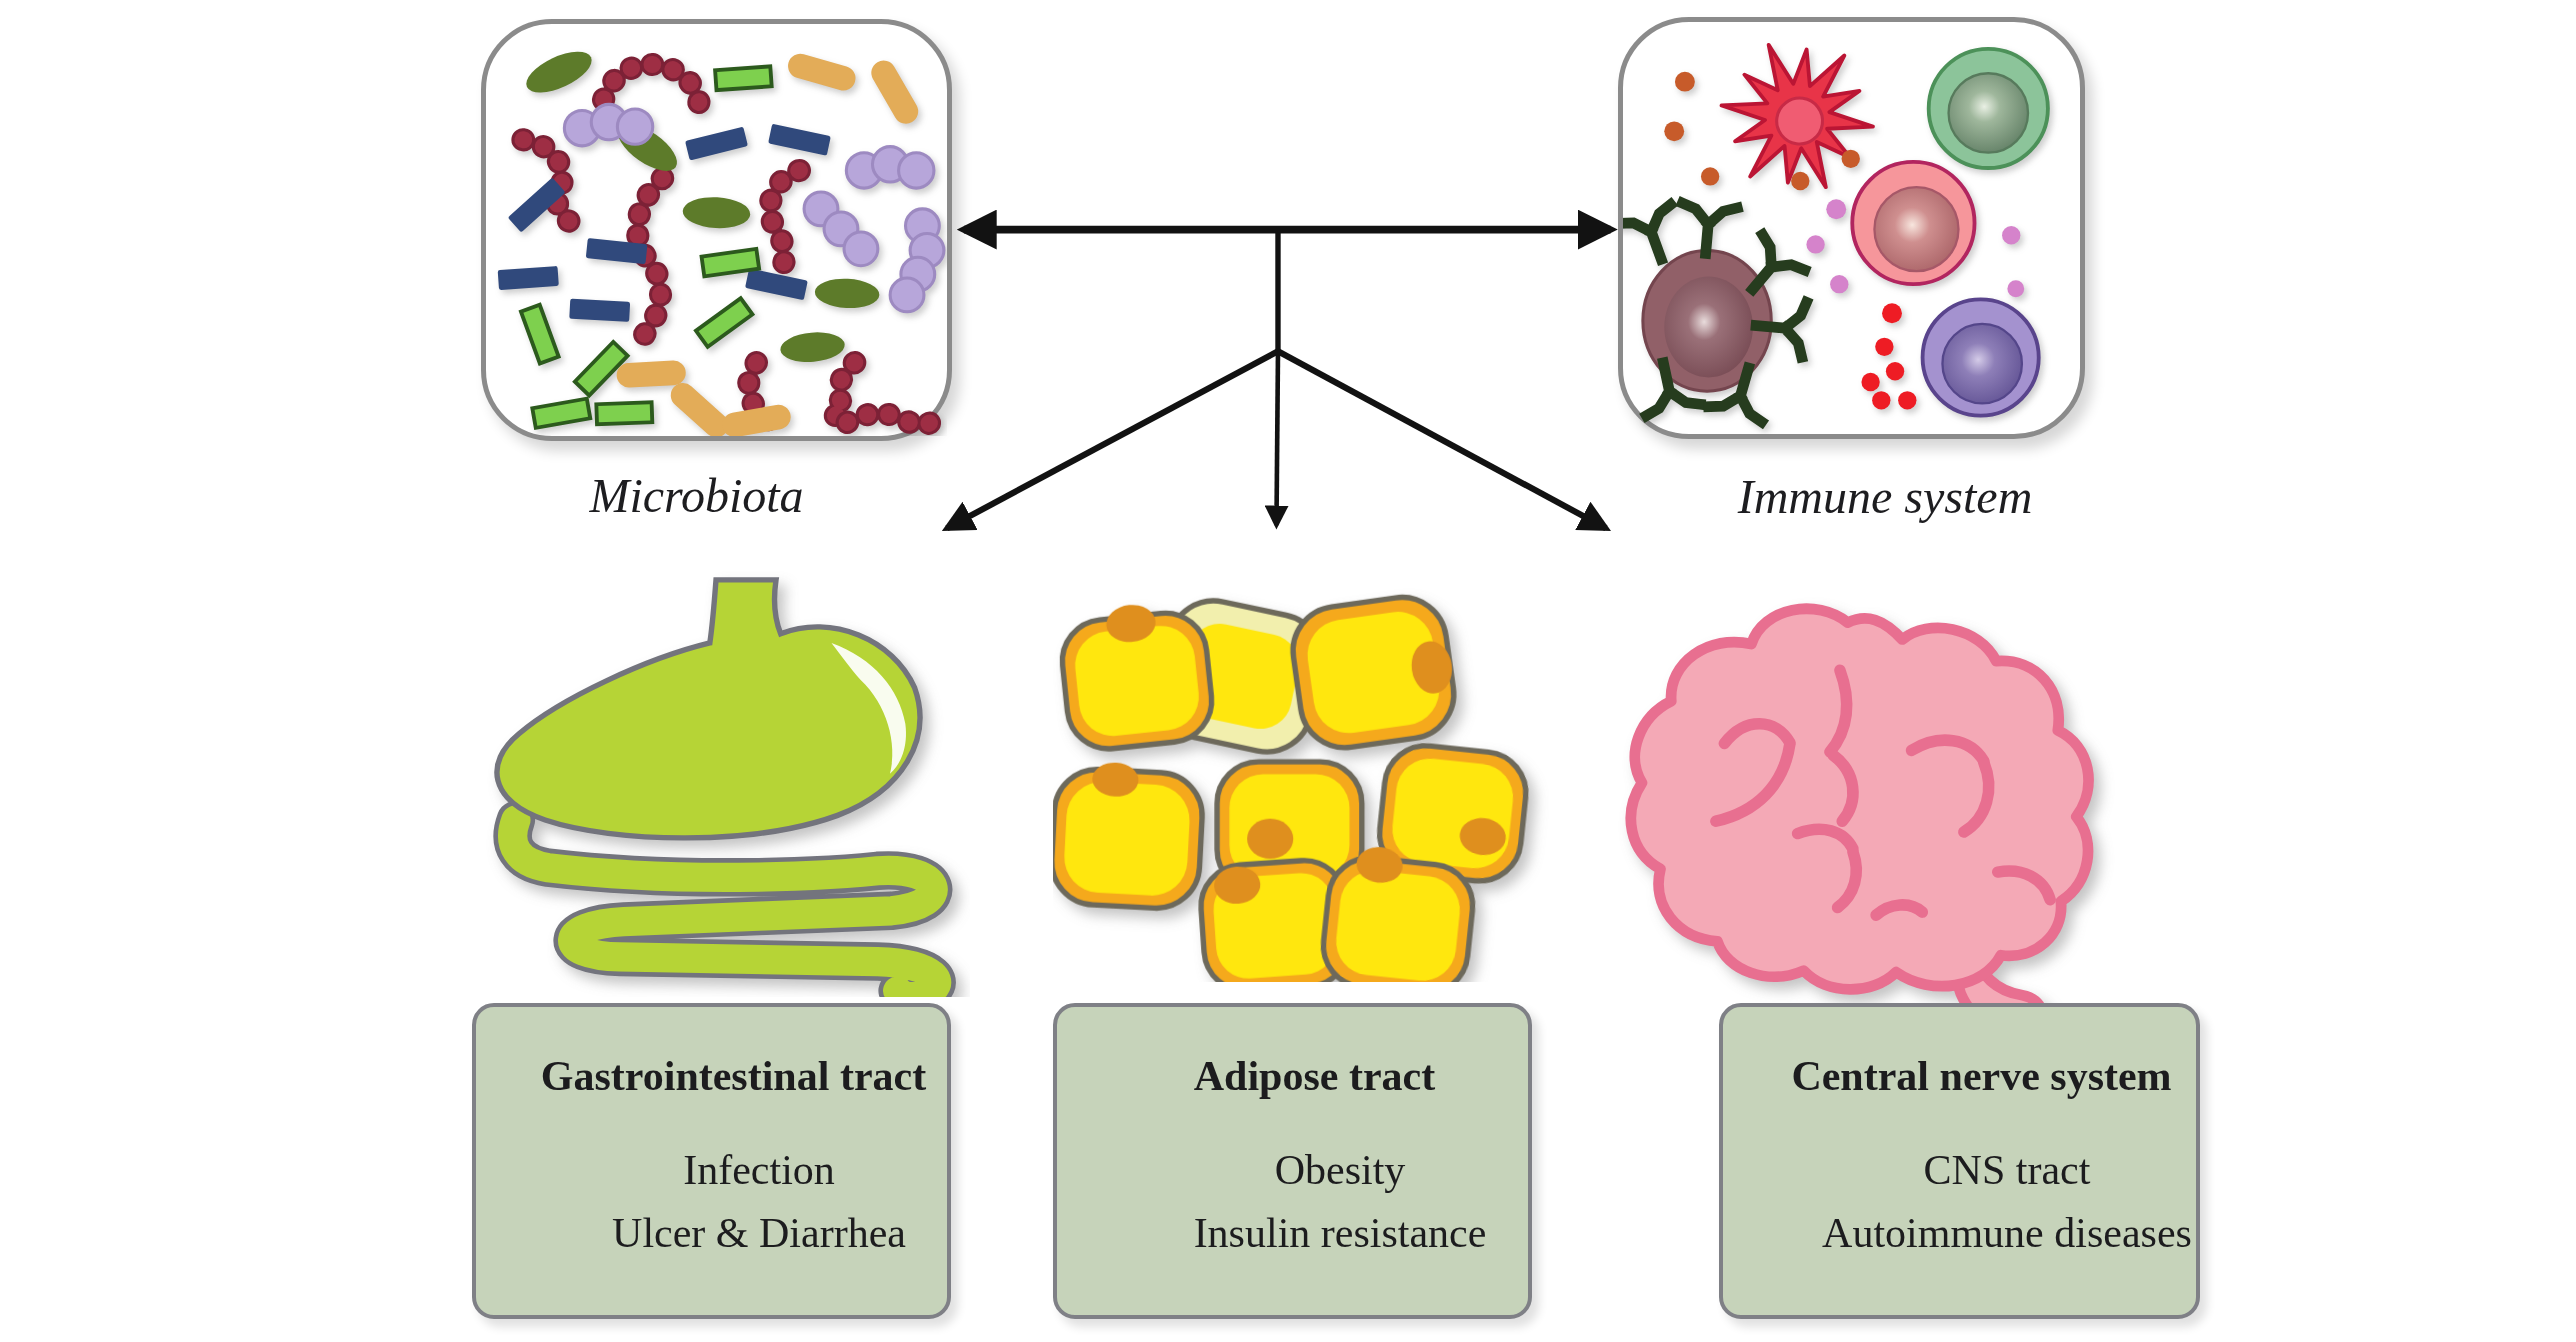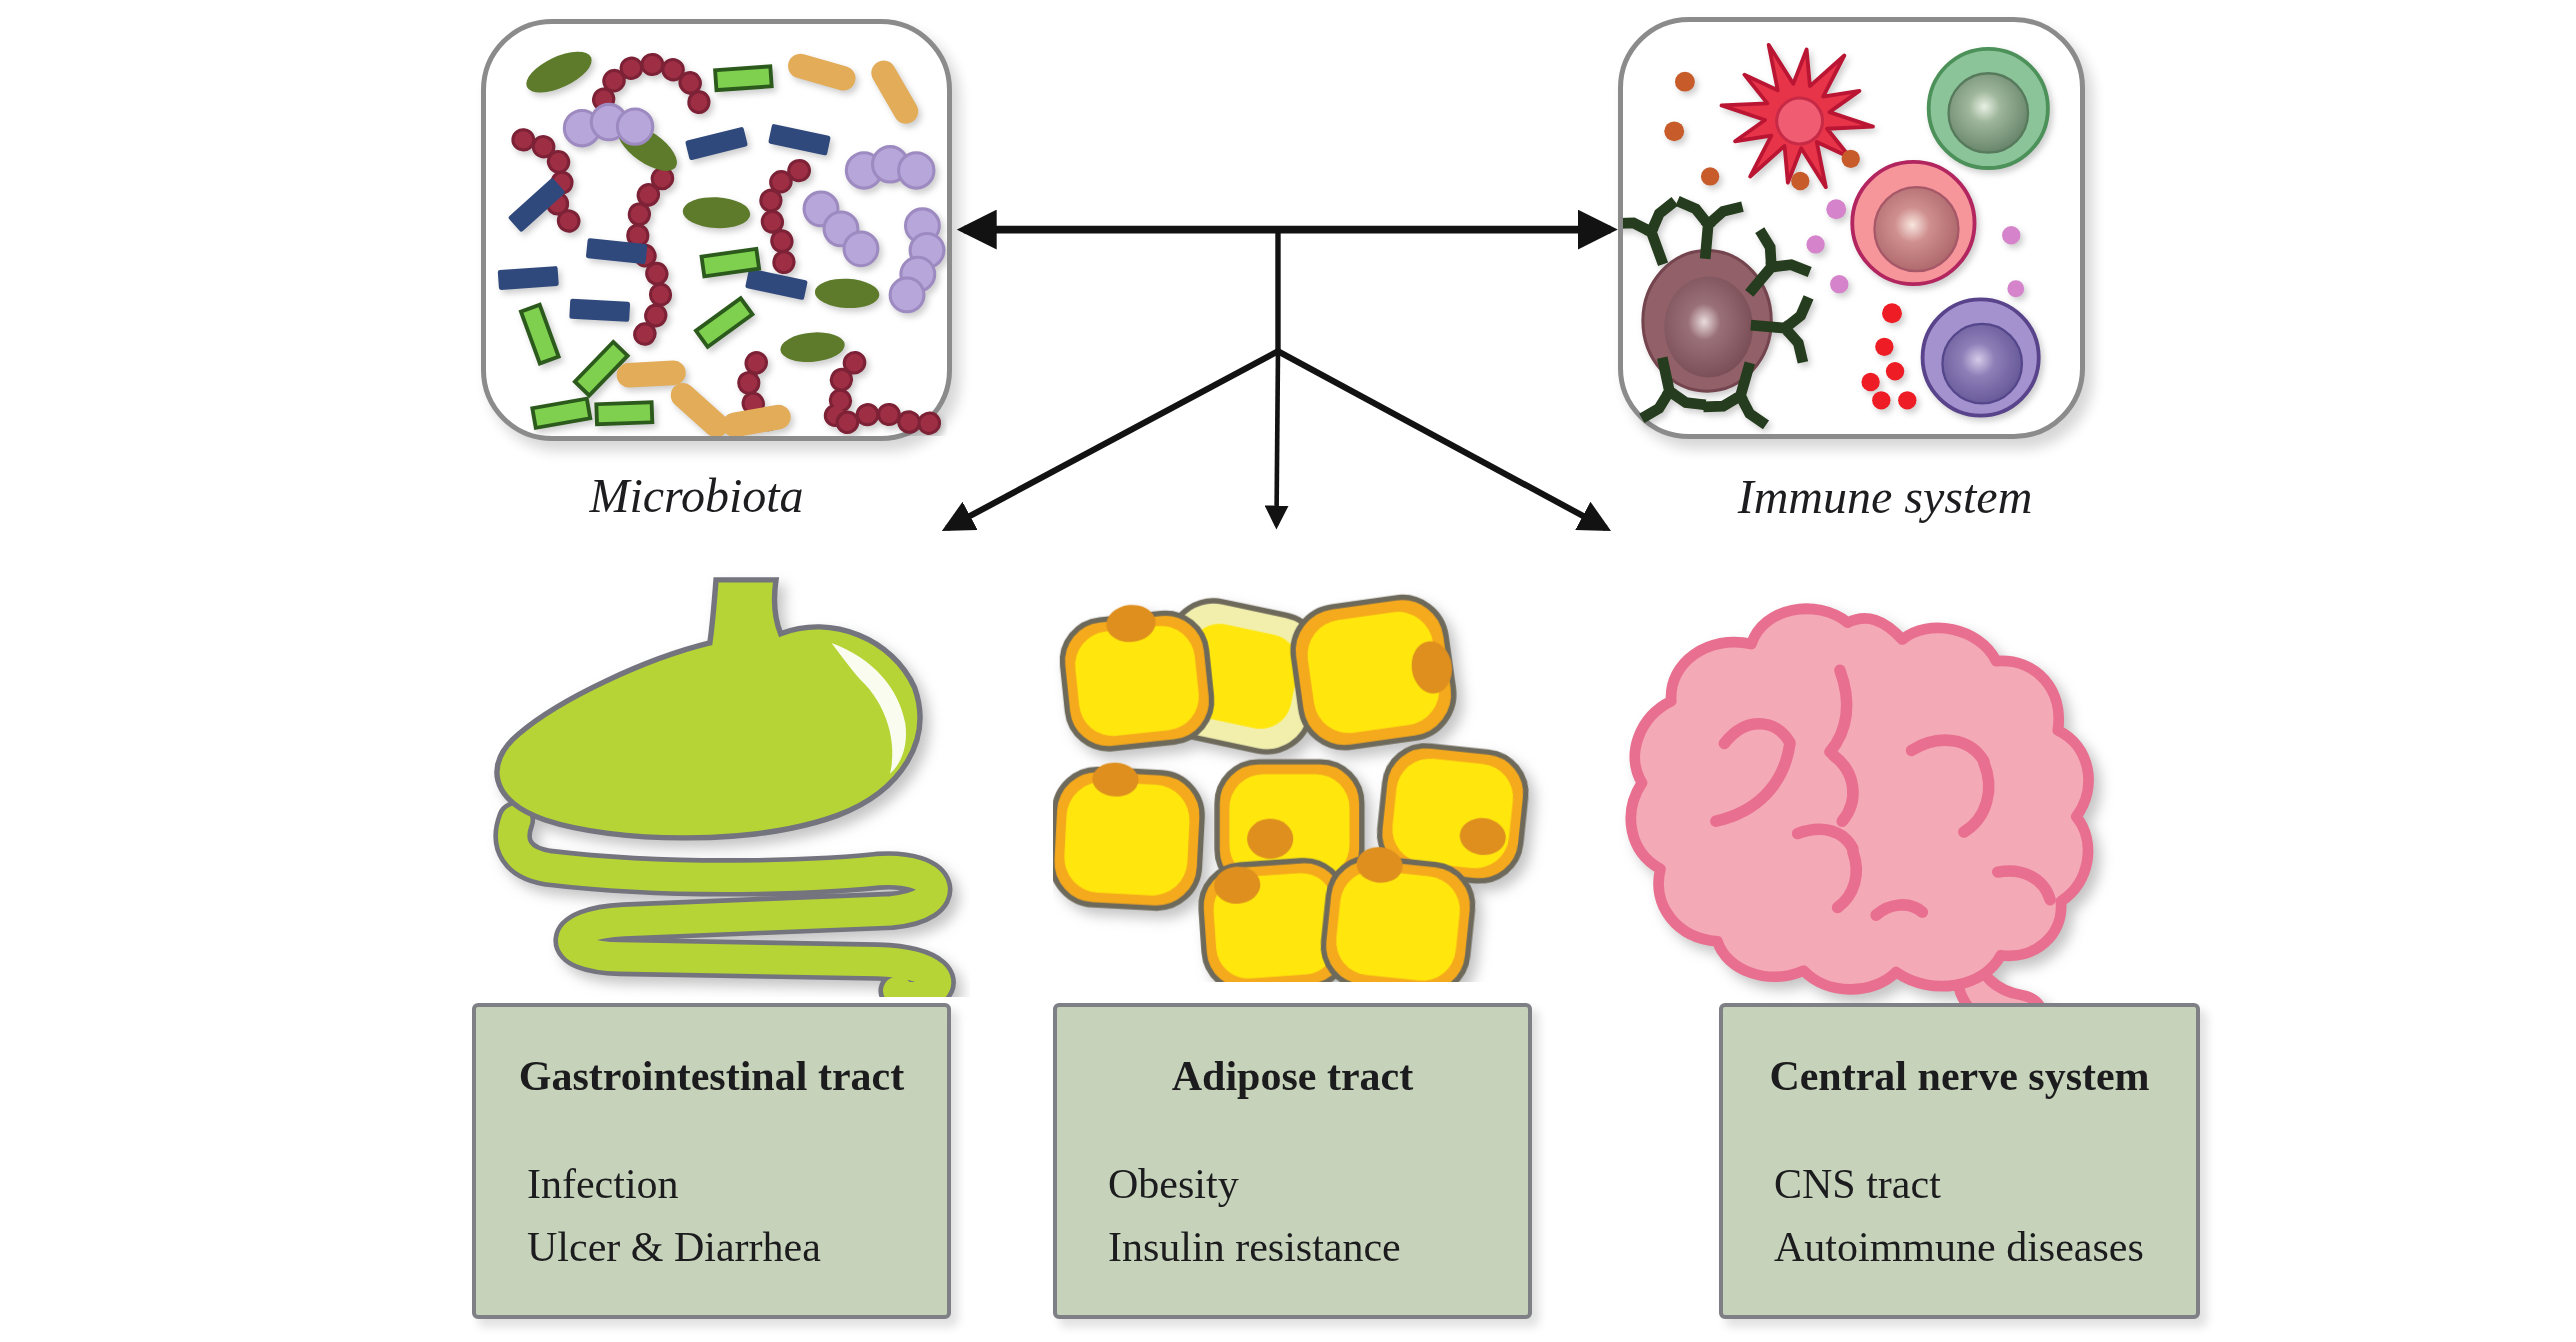--- a/index.html
+++ b/index.html
@@ -16,27 +16,27 @@
   #immune-panel{left:1618px;top:17px;width:467px;height:422px;}
   .panel svg{position:absolute;left:0;top:0;width:100%;height:100%;}
 
   
   .nlabel{position:absolute;font-size:48px;line-height:1.1;text-align:center;color:#1d1d20;font-style:italic;}
   #label-microbiota{left:581px;top:470px;width:231px;}
   #label-immune{left:1731px;top:471px;width:308px;}
 
   
   .obox{position:absolute;top:1003px;height:316px;background:var(--sage,#c6d3ba);
-        border:4.6px solid var(--box-border,#7f8086);border-radius:6px;box-sizing:border-box;
-        box-shadow:6.2px 7.7px 9.2px rgba(0,0,0,.12);}
+        border:4.6px solid var(--box-border,#7f8086);border-radius:22px;box-sizing:border-box;
+        box-shadow:6.2px 7.7px 9.2px rgba(0,0,0,.12);padding-left:44px;}
   #obox-gi{left:472px;width:479px;}
   #obox-adipose{left:1053px;width:479px;}
   #obox-cns{left:1719px;width:481px;}
   .otitle{margin:46px 6.2px 0;text-align:center;font-weight:bold;font-size:42px;line-height:1.12;}
-  .oitems{list-style:none;margin:53px 0 0;padding:0 0 0 51px;font-size:42px;line-height:1.5;}
+  .oitems{list-style:none;margin:39px 0 0;padding:0 0 0 51px;font-size:42px;line-height:1.5;text-align:center;}
 
   
   #gi-icon{left:462px;top:566px;width:508px;height:431px;}
   #adipose-icon{left:1053px;top:560px;width:496px;height:422px;}
   #brain-icon{left:1605px;top:570px;width:516px;height:447px;}
   #arrows{left:0;top:0;width:2576px;height:1343px;}
 
   .dshadow{filter:drop-shadow(9px 10px 8px rgba(70,70,70,.32));}
   .softshadow{filter:drop-shadow(4px 5px 4px rgba(90,90,90,.30));}
 

